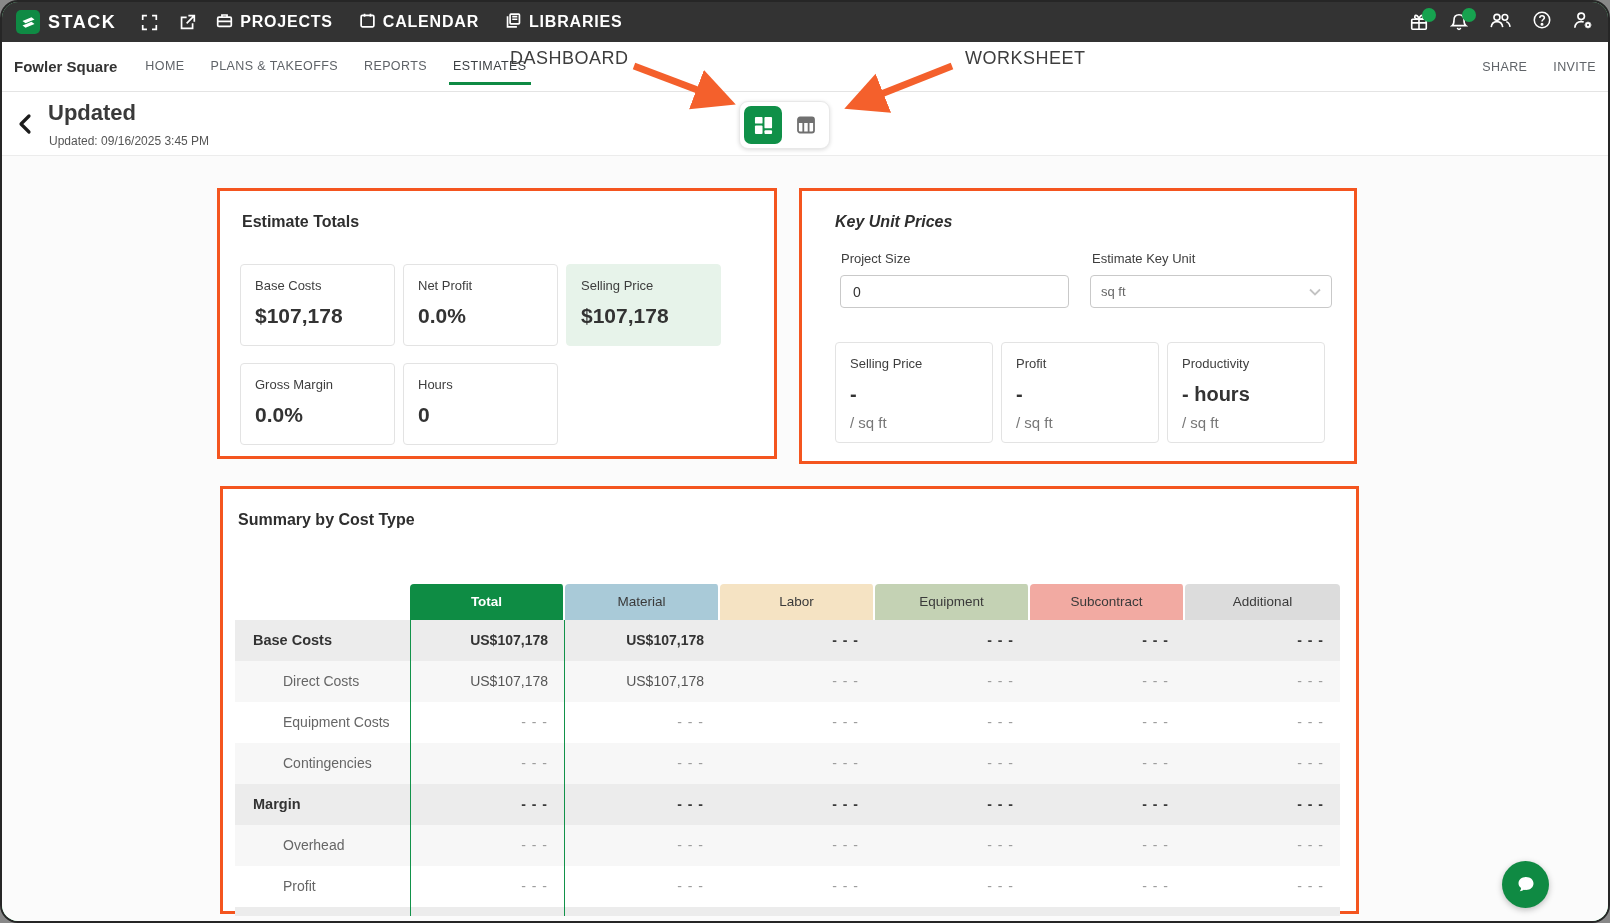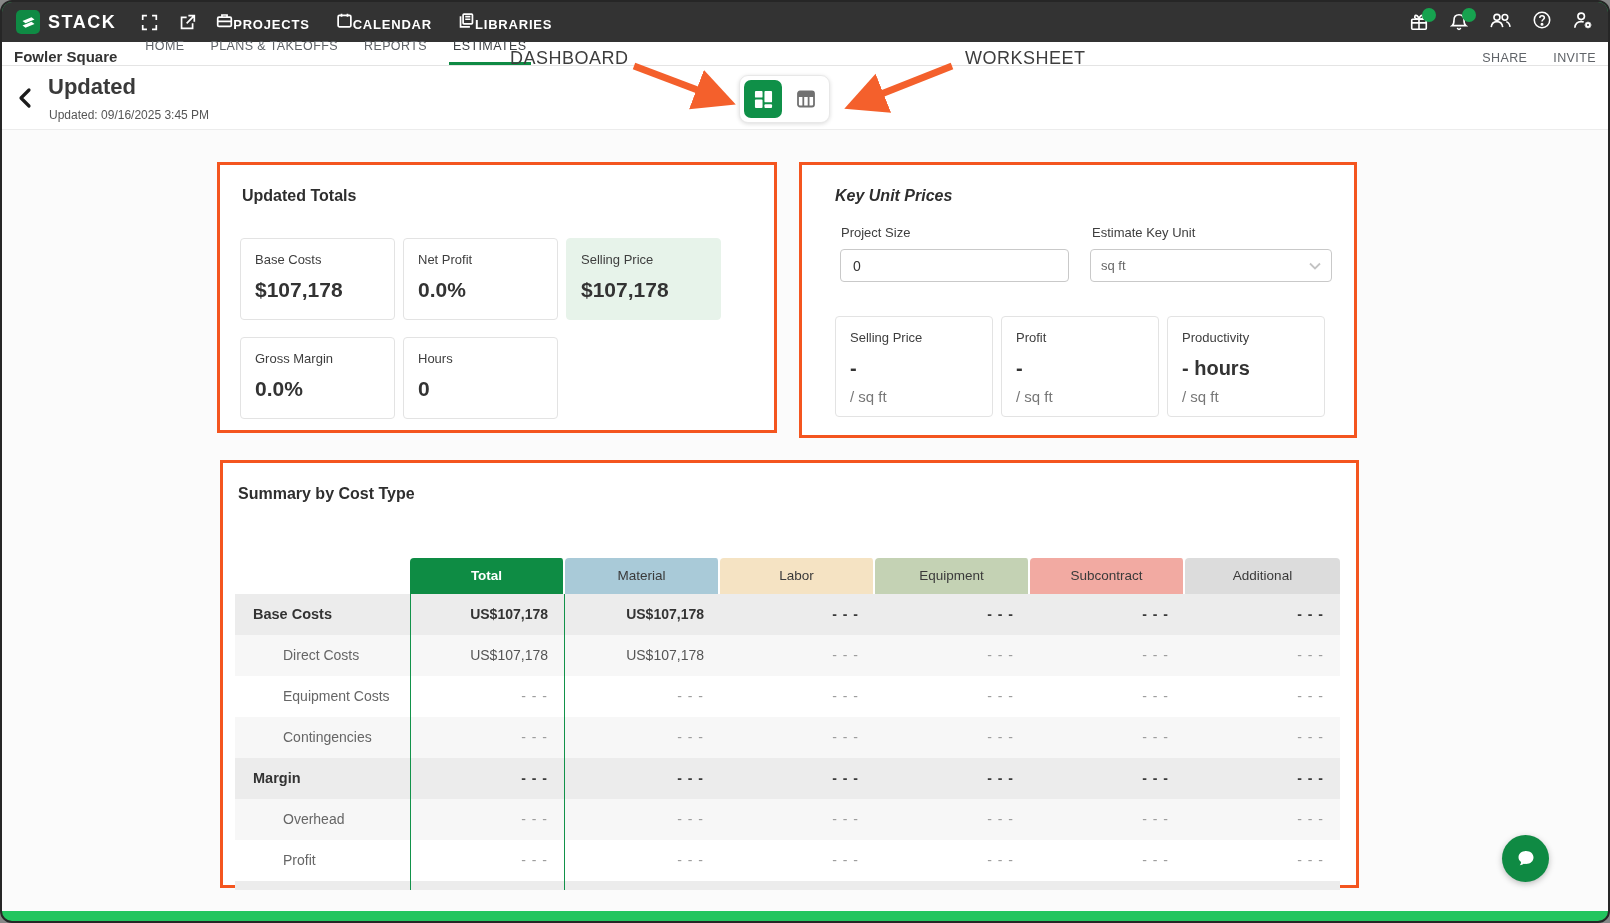--- a/index.html
+++ b/index.html
@@ -1,40 +1,40 @@
 <!DOCTYPE html>
 <html><head>
 <meta charset="utf-8">
 <style>
   * { margin:0; padding:0; box-sizing:border-box; }
   html,body { background:#888; }
   body { font-family:"Liberation Sans", sans-serif; }
   .frame {
-    position:relative; width:1610px; height:923px; background:#22c55e;
-    border:2px solid #262626; border-radius:12px; overflow:hidden;
+    position:relative; width:1610px; height:923px; background:#86efac;
+    border:2px solid #262626; border-radius:18px; overflow:hidden;
   }
 
   
   .topbar {
     height:40px; background:#333333; display:flex; align-items:center;
     padding:0 14px; color:#fff;
   }
   .logo-wrap { display:flex; align-items:center; gap:8px; margin-right:18px; cursor:pointer; }
   .logo-mark { width:24px; height:24px; background:#0F8A44; border-radius:5px; display:flex; align-items:center; justify-content:center; }
   .logo-text { font-size:18px; font-weight:800; letter-spacing:1.5px; }
   .tb-iconbtn { display:flex; align-items:center; justify-content:center; width:30px; height:30px; margin-right:8px; cursor:pointer; color:#fff; }
-  .tb-item { display:flex; align-items:flex-end; margin-right:26px; cursor:pointer; font-size:13px; font-weight:700; letter-spacing:0.8px; }
+  .tb-item { display:flex; align-items:center; gap:7px; margin-right:26px; cursor:pointer; font-size:16px; font-weight:700; letter-spacing:0.8px; }
   .tb-spacer { flex:1; }
   .tb-right { display:flex; align-items:center; gap:20px; }
   .badge-wrap { position:relative; display:flex; }
   .badge-dot { position:absolute; right:-7px; top:-4px; width:14px; height:14px; border-radius:50%; background:#17A24F; }
 
   
   .projnav {
-    height:24px; background:#fff; display:flex; align-items:flex-end;
+    height:50px; background:#fff; display:flex; align-items:center;
     padding:0 12px; border-bottom:1px solid #e4e4e4;
   }
   .proj-name { font-size:15px; font-weight:700; color:#333; margin-right:28px; }
   .ptab { height:36px; line-height:34px; font-size:12.5px; letter-spacing:0.4px; color:#5f6368; margin-right:26px; cursor:pointer; position:relative; }
   .ptab.active { color:#3c4043; }
   .ptab.active::after { content:""; position:absolute; left:-4px; right:-4px; bottom:0; height:3px; background:#0F8A44; }
   .pn-spacer { flex:1; }
   .pn-action { font-size:12.5px; letter-spacing:0.4px; color:#5f6368; margin-left:26px; cursor:pointer; }
 
   
@@ -248,21 +248,21 @@
             <path d="M2 7 H18 M7.3 7 V17.5 M12.6 7 V17.5"></path>
             <rect x="2" y="2.5" width="16" height="4.5" rx="2" fill="currentColor" stroke="none"></rect>
           </svg>
       </span>
     </div>
   </div>
 
   <div class="content">
 
     <div class="annot-card" id="card-totals">
-      <span class="card-title" style="left:22px; top:22px;">Updated Totals</span>
+      <span class="card-title" style="left:22px; top:22px;">Estimate Totals</span>
       <div class="tiles-grid">
         <div class="tile">
           <div class="tile-label">Base Costs</div>
           <div class="tile-value">$107,178</div>
         </div>
         <div class="tile">
           <div class="tile-label">Net Profit</div>
           <div class="tile-value">0.0%</div>
         </div>
         <div class="tile hl">

